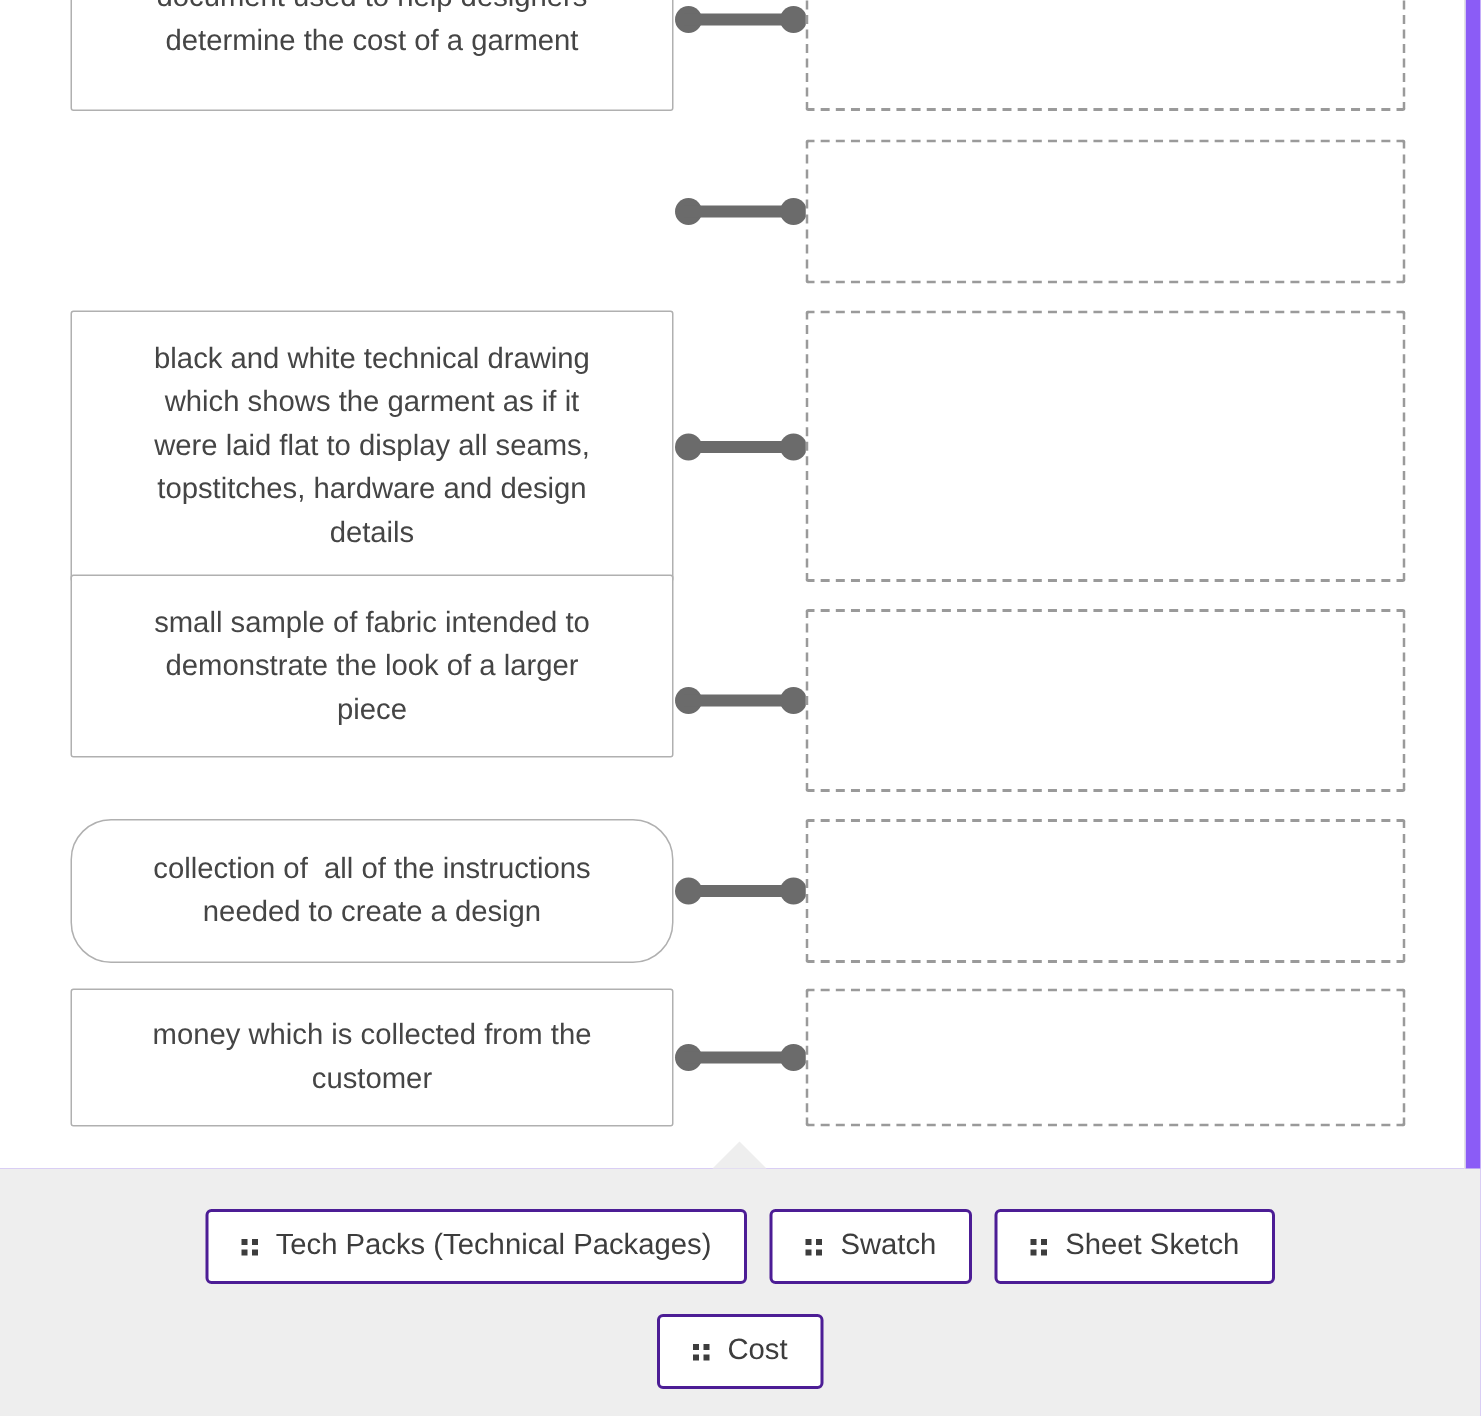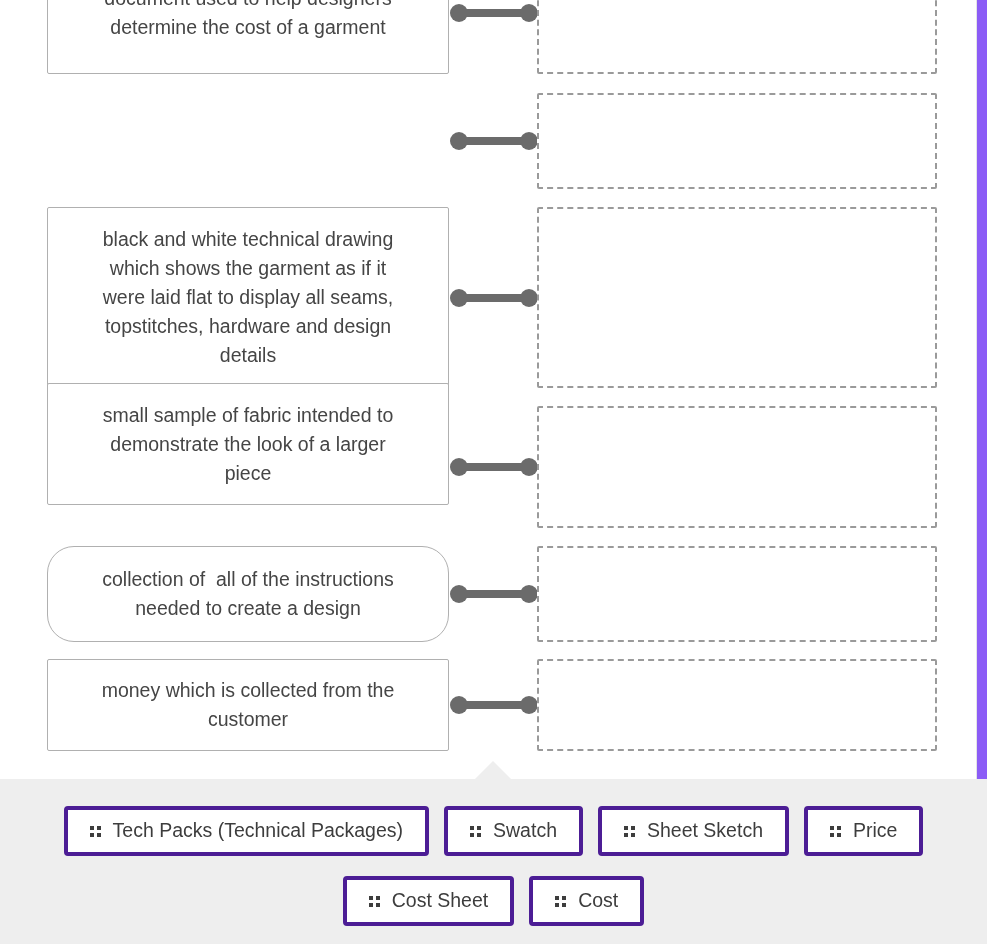--- a/index.html
+++ b/index.html
@@ -124,21 +124,21 @@
     display: flex;
     justify-content: center;
     align-items: center;
     gap: 15px;
   }
   #tray-row-1 { top: 27px; }
   #tray-row-2 { top: 97px; }
 
   .chip {
     background: #ffffff;
-    border: 4px solid #4c1d95;
+    border: 2px solid #4c1d95;
     border-radius: 4px;
     height: 50px;
     box-sizing: border-box;
     display: flex;
     align-items: center;
     gap: 12px;
     padding: 0 22px;
     cursor: move;
   }
   .chip-label {
@@ -254,45 +254,27 @@
         </div>
         <div class="chip">
           <span class="grip">
             <i></i>
             <i></i>
             <i></i>
             <i></i>
           </span>
           <span class="chip-label">Sheet Sketch</span>
         </div>
-        <div class="chip">
-          <span class="grip">
-            <i></i>
-            <i></i>
-            <i></i>
-            <i></i>
-          </span>
-          <span class="chip-label">Price</span>
-        </div>
       </div>
     <div class="tray-row" id="tray-row-2">
         <div class="chip">
           <span class="grip">
             <i></i>
             <i></i>
             <i></i>
             <i></i>
           </span>
-          <span class="chip-label">Cost Sheet</span>
-        </div>
-        <div class="chip">
-          <span class="grip">
-            <i></i>
-            <i></i>
-            <i></i>
-            <i></i>
-          </span>
           <span class="chip-label">Cost</span>
         </div>
       </div>
   </div>
 
 </div>
 
 </body></html>

